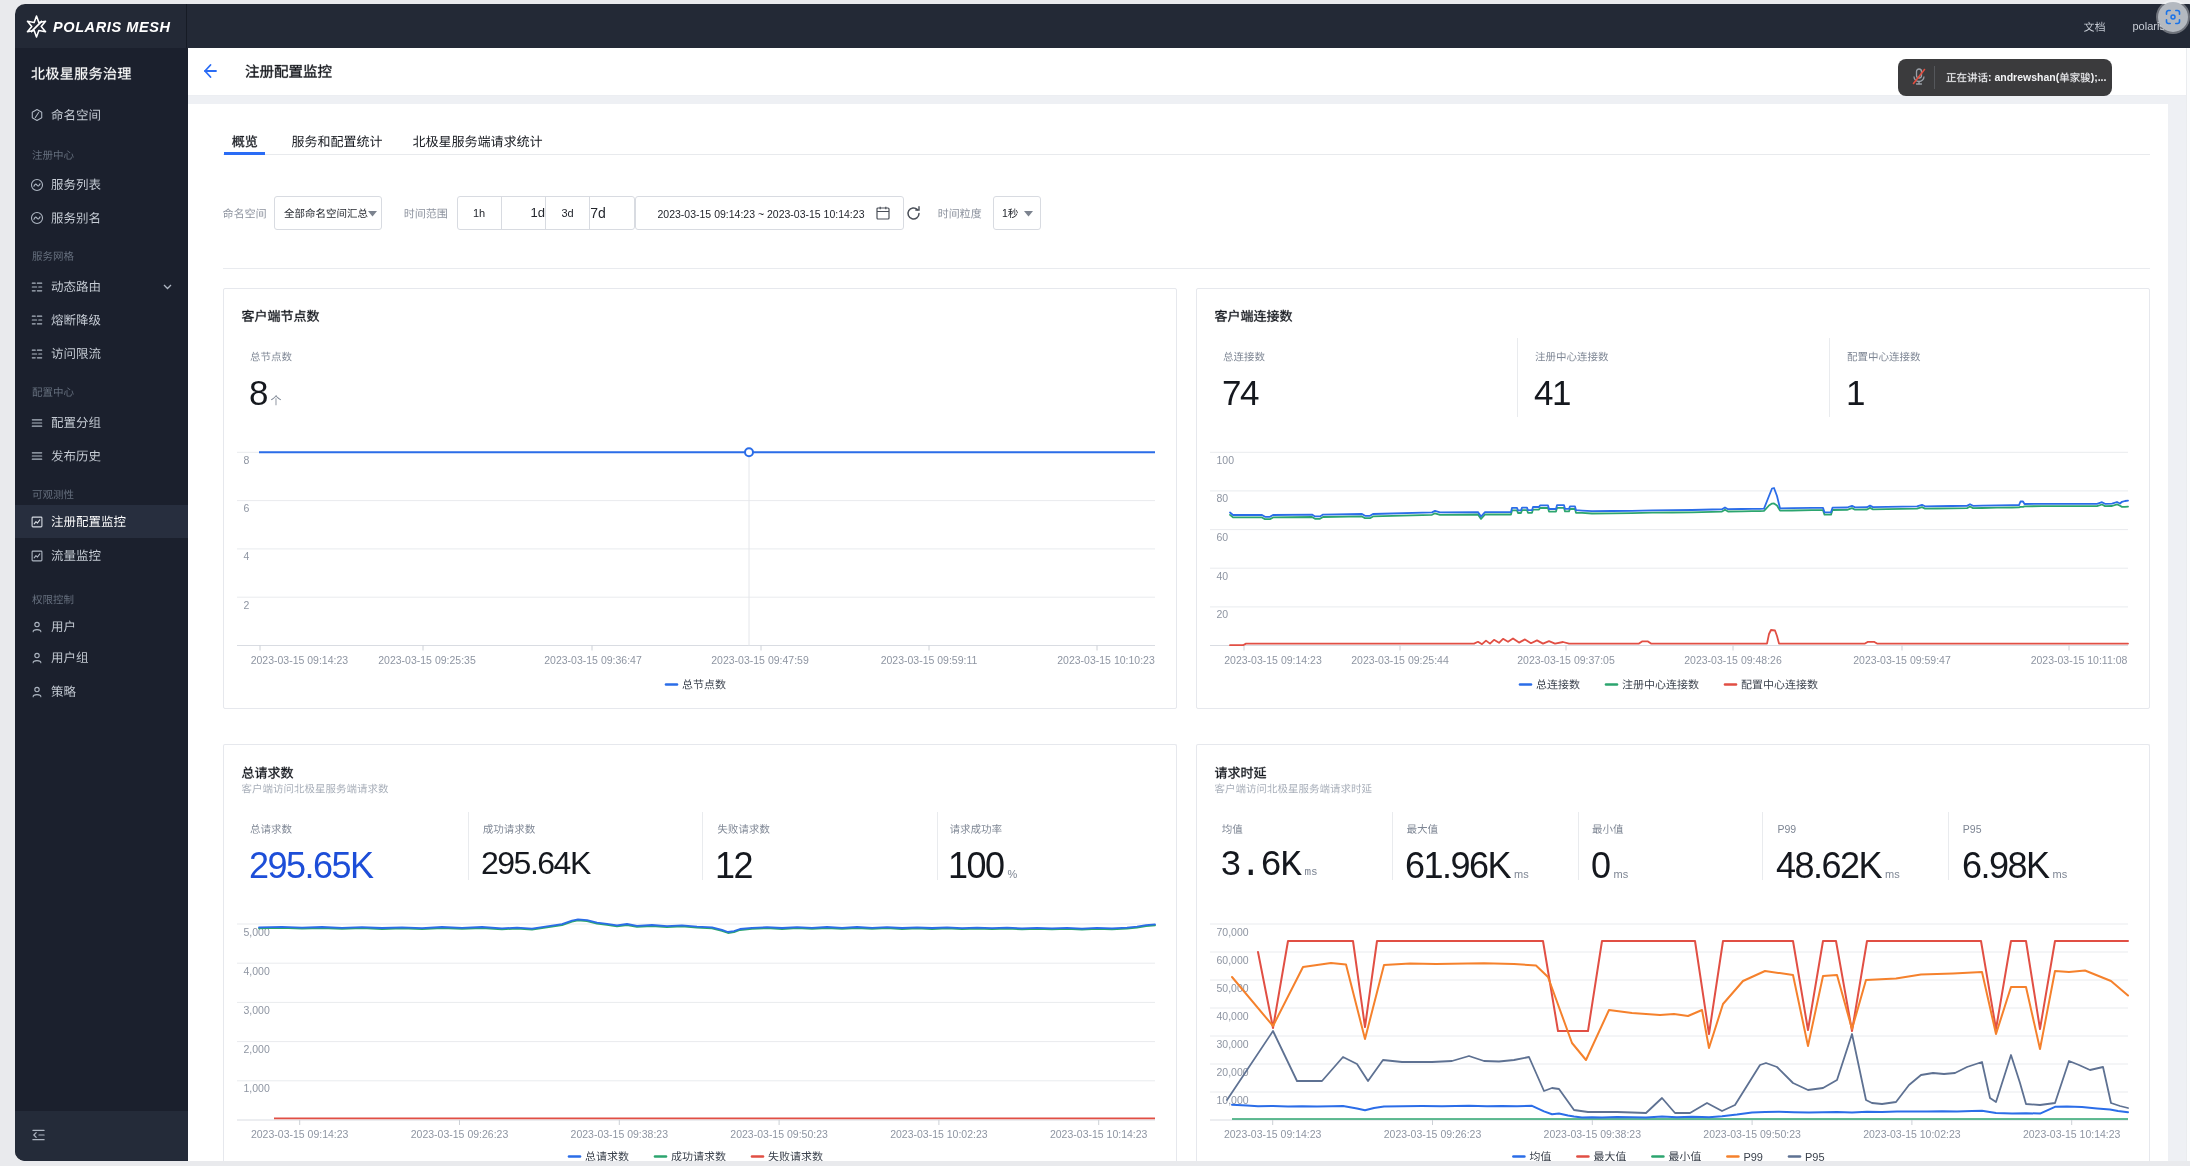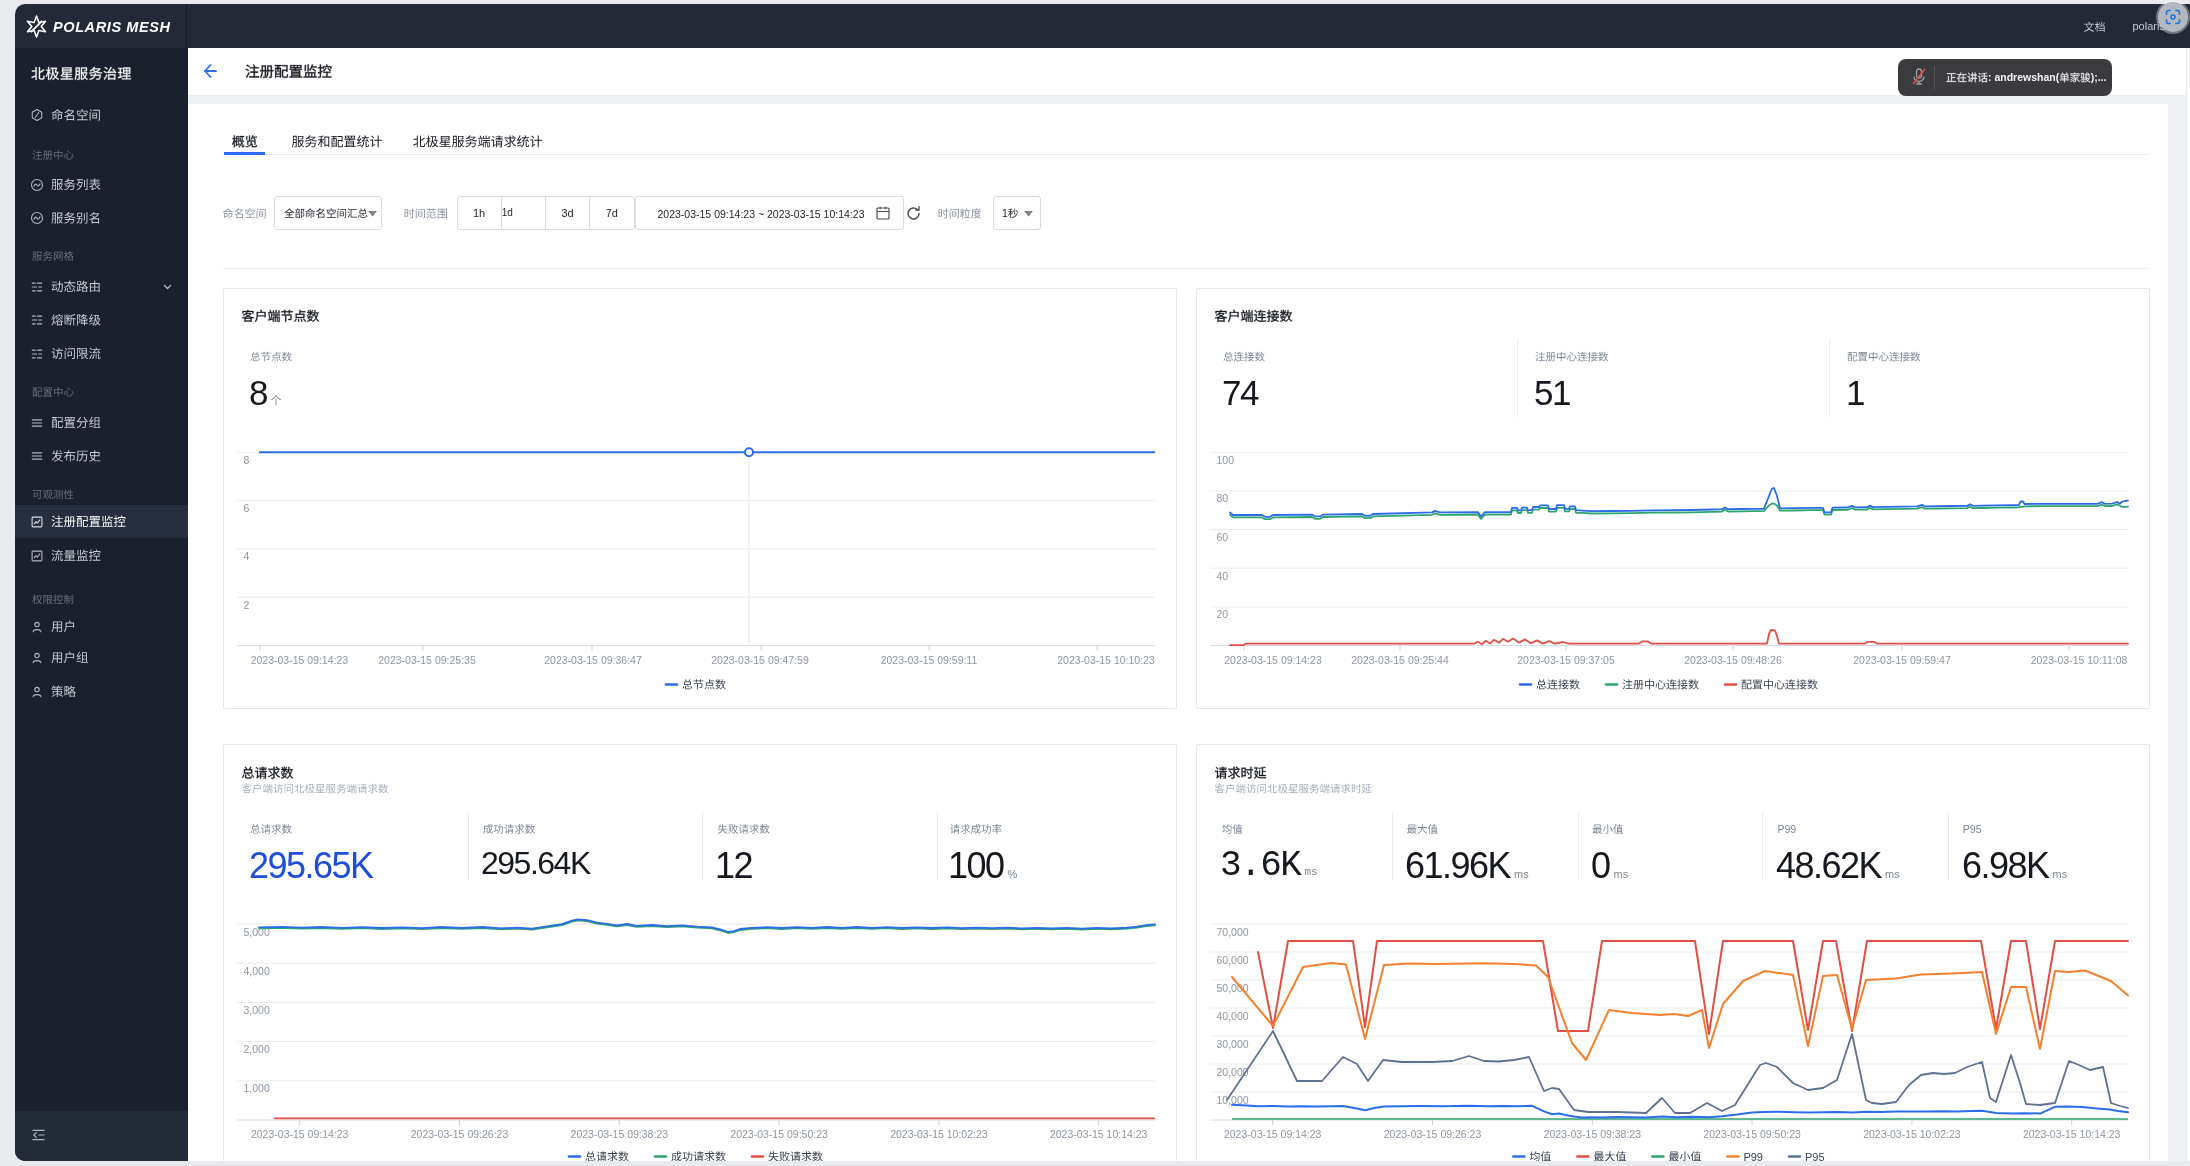--- a/index.html
+++ b/index.html
@@ -97,23 +97,23 @@
   <div class="abs" style="left:208px;top:149.5px;width:1927px;height:1px;background:#e8eaed;"></div>
   <div class="abs" style="left:209.3px;top:148px;width:41px;height:2.5px;background:#2a6cf5;"></div>
 
   <div class="abs" style="left:259px;top:192px;width:108px;height:34px;border:1px solid #d8dbe1;border-radius:3px;background:#fff;">
     <svg style="position:absolute;right:4px;top:14px;" width="9" height="6" viewBox="0 0 9 6">
         <path d="M0 0 H9 L4.5 5.5 Z" fill="#7c838f"></path>
       </svg>
   </div>
   <div class="abs" style="left:441.5px;top:192px;width:178px;height:34px;border:1px solid #d8dbe1;border-radius:3px;background:#fff;display:flex;">
     <div style="flex:1;border-right:1px solid #d8dbe1;text-align:center;line-height:32px;font-size:11px;color:#23262d;">1h</div>
-    <div style="flex:1;border-right:1px solid #d8dbe1;text-align:left;line-height:32px;font-size:10px;color:#23262d;">1d</div>
+    <div style="flex:1;border-right:1px solid #d8dbe1;text-align:right;line-height:32px;font-size:13px;color:#23262d;">1d</div>
     <div style="flex:1;border-right:1px solid #d8dbe1;text-align:center;line-height:32px;font-size:11px;color:#23262d;">3d</div>
-    <div style="flex:1;text-align:center;line-height:32px;font-size:11px;color:#23262d;">7d</div>
+    <div style="flex:1;line-height:32px;font-size:14px;color:#23262d;">7d</div>
   </div>
   <div class="abs" style="left:619.5px;top:192px;width:269px;height:34px;border:1px solid #d8dbe1;border-radius:3px;background:#fff;">
     <div style="position:absolute;left:22px;top:10.5px;font-size:10.5px;color:#23262d;">2023-03-15 09:14:23 ~ 2023-03-15 10:14:23</div>
     <svg style="position:absolute;right:13px;top:9px;" width="14" height="14" viewBox="0 0 14 14" fill="none" stroke="#4a4f58" stroke-width="1.2">
       <rect x="1" y="2" width="12" height="11" rx="1"></rect>
         <path d="M1 5.5h12M4.2 0.8v2.4M9.8 0.8v2.4"></path>
     </svg>
   </div>
   <svg class="abs" style="left:890px;top:201px;" width="17" height="17" viewBox="0 0 17 17" fill="none" stroke="#4a4f58" stroke-width="1.5" stroke-linecap="round">
     <path d="M14 8.5a5.5 5.5 0 1 1-1.6-3.9"></path>
@@ -127,21 +127,21 @@
 
   <div class="abs" style="left:208px;top:264px;width:1927px;height:1px;background:#e9ebef;"></div>
 
   <div class="abs" style="left:208px;top:284px;width:954px;height:421px;border:1px solid #e6e8ed;border-radius:2px;background:#fff;"></div>
   <div class="abs" style="left:1181px;top:284px;width:954px;height:421px;border:1px solid #e6e8ed;border-radius:2px;background:#fff;"></div>
   <div class="abs" style="left:208px;top:740px;width:954px;height:421px;border:1px solid #e6e8ed;border-radius:2px;background:#fff;border-bottom:none;"></div>
   <div class="abs" style="left:1181px;top:740px;width:954px;height:421px;border:1px solid #e6e8ed;border-radius:2px;background:#fff;border-bottom:none;"></div>
 
   <div style="position:absolute;left:234px;top:369px;font-size:35px;font-weight:500;color:#15181e;letter-spacing:-1.5px;">8</div>
     <div style="position:absolute;left:1207px;top:369px;font-size:35px;font-weight:500;color:#15181e;letter-spacing:-1.5px;">74</div>
-    <div style="position:absolute;left:1519px;top:369px;font-size:35px;font-weight:500;color:#15181e;letter-spacing:-1.5px;">51</div>
+    <div style="position:absolute;left:1519px;top:369px;font-size:35px;font-weight:500;color:#15181e;letter-spacing:-1.5px;">41</div>
     <div style="position:absolute;left:1831px;top:369px;font-size:35px;font-weight:500;color:#15181e;letter-spacing:-1.5px;">1</div>
     <div style="position:absolute;left:1501.5px;top:334px;width:1px;height:79px;background:#e9ebee;"></div>
     <div style="position:absolute;left:1813.5px;top:334px;width:1px;height:79px;background:#e9ebee;"></div>
     <div style="position:absolute;left:234px;top:841px;font-size:36px;font-weight:500;color:#1d4ed8;letter-spacing:-1.5px;">295.65K</div>
     <div style="position:absolute;left:466px;top:841px;font-size:32px;font-weight:500;color:#15181e;letter-spacing:-1.5px;">295.64K</div>
     <div style="position:absolute;left:700px;top:841px;font-size:36px;font-weight:500;color:#15181e;letter-spacing:-1.5px;">12</div>
     <div style="position:absolute;left:933px;top:841px;font-size:36px;font-weight:500;color:#15181e;letter-spacing:-1.5px;">100<span style="font-size:11px;font-weight:400;color:#7e8694;letter-spacing:0;margin-left:4px;">%</span></div>
     <div style="position:absolute;left:452.5px;top:808px;width:1px;height:68px;background:#e9ebee;"></div>
     <div style="position:absolute;left:687px;top:808px;width:1px;height:68px;background:#e9ebee;"></div>
     <div style="position:absolute;left:921.5px;top:808px;width:1px;height:68px;background:#e9ebee;"></div>

